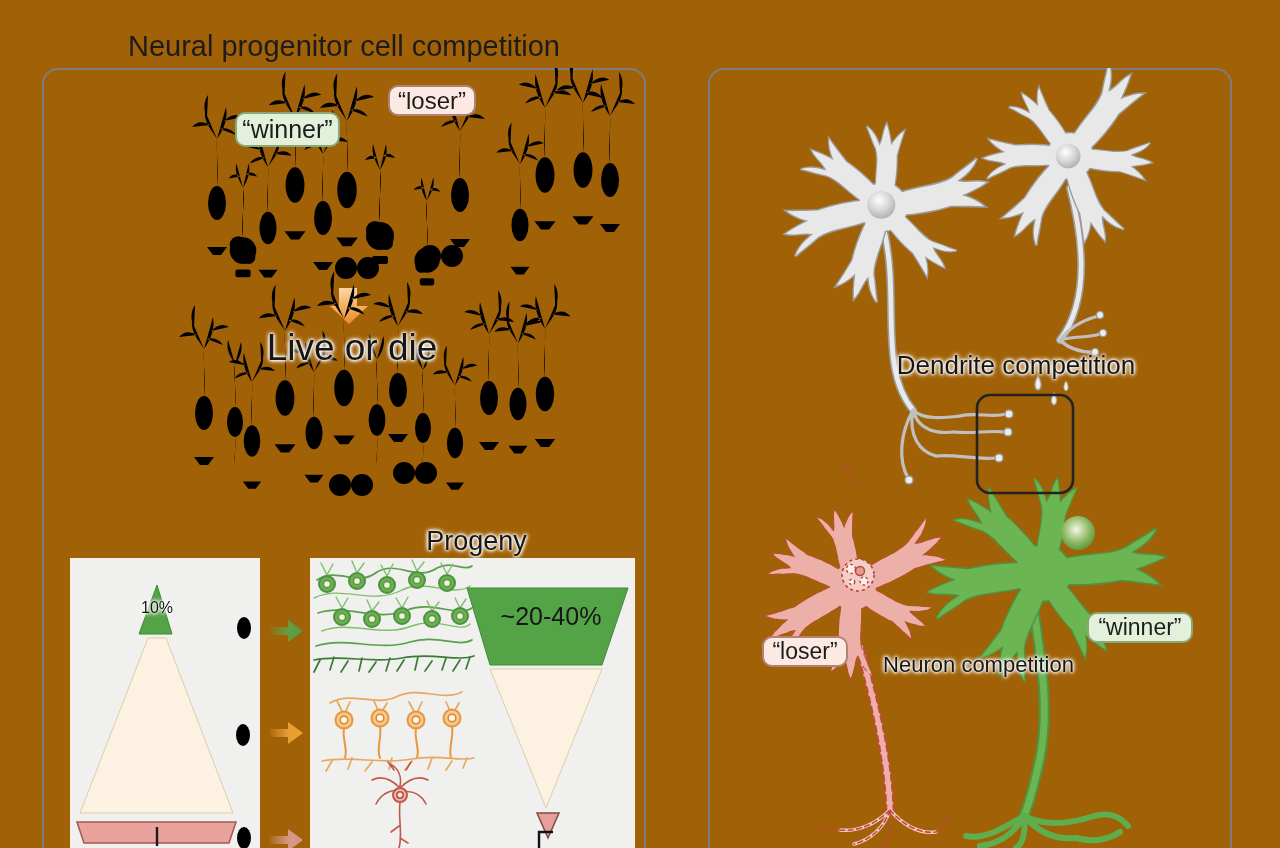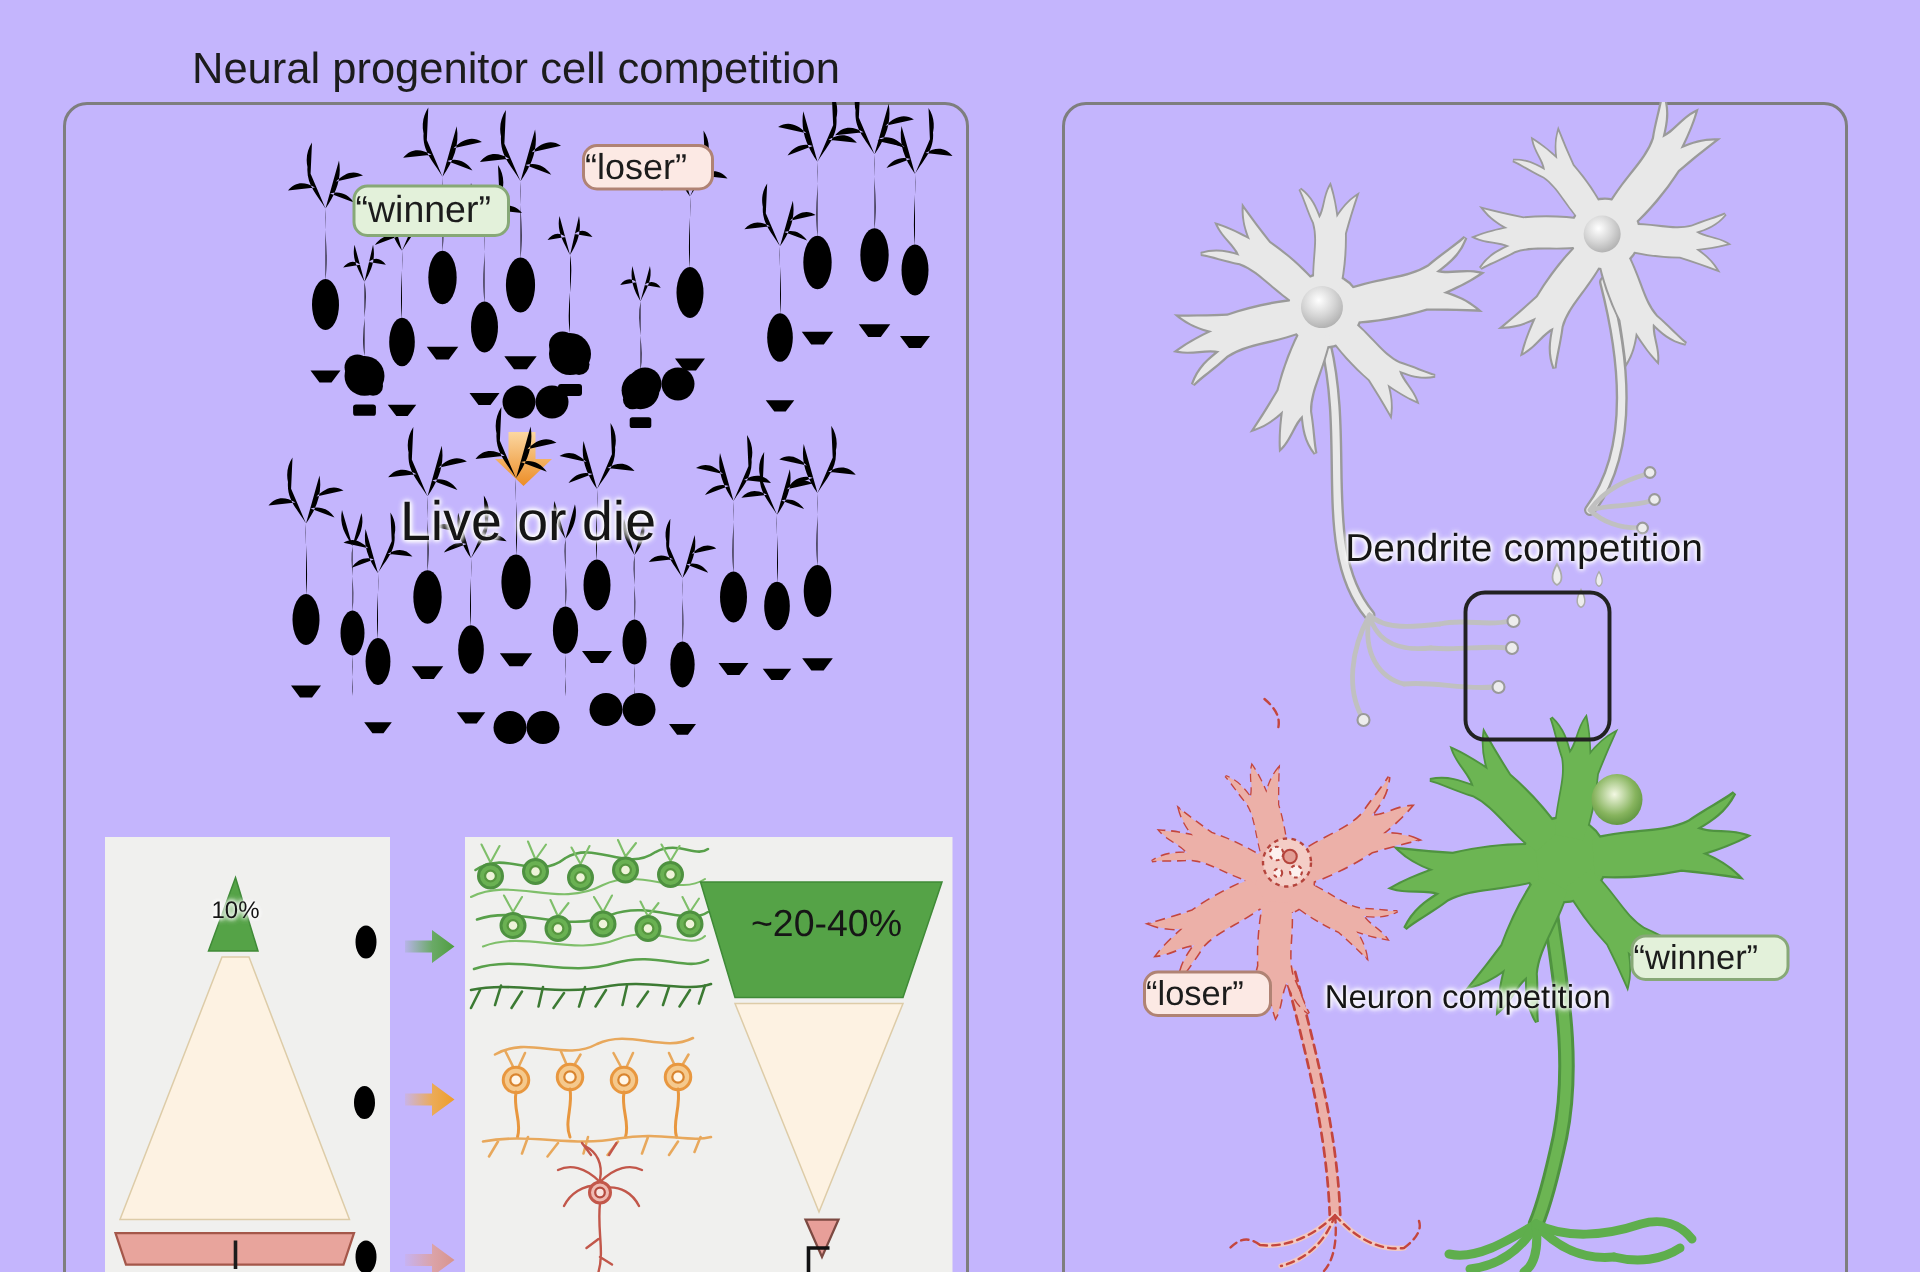--- a/index.html
+++ b/index.html
@@ -1,38 +1,38 @@
 <!DOCTYPE html>
 <html><head>
 <meta charset="utf-8">
 <style>
   html,body{margin:0;padding:0;background:#fff;}
-  #page{position:relative;width:1280px;height:848px;background:#c4b5fd;overflow:hidden;
+  #page{position:relative;width:1280px;height:848px;background:#a16207;overflow:hidden;
         font-family:"Liberation Sans",sans-serif;color:#1c1c1c;}
   .title{position:absolute;top:30px;font-size:29px;font-weight:400;text-align:center;color:#1c1c1c;}
   #t-left{left:42px;width:604px;}
   #t-right{left:708px;width:524px;}
   .panel{position:absolute;top:68px;height:800px;border:2px solid #7e7e7e;border-radius:16px;
          box-sizing:border-box;background:transparent;}
   #panel-left{left:42px;width:604px;}
   #panel-right{left:708px;width:524px;}
   svg{position:absolute;top:68px;}
   #svgL{left:42px;}
   #svgR{left:708px;}
   .lbl{position:absolute;text-align:center;color:#161616;
        text-shadow:0 0 3px #fff,0 0 3px #fff,0 0 5px #fff,0 0 5px #fff;}
   #lbl-liveordie{left:262px;top:327px;width:180px;font-size:37px;}
   #lbl-progenitor{left:91px;top:526px;width:165px;font-size:27px;}
   #lbl-progeny{left:394px;top:526px;width:165px;font-size:27px;}
   #lbl-10{left:112px;top:599px;width:90px;font-size:16px;}
   #lbl-3040{left:480px;top:602px;width:142px;font-size:25px;text-shadow:none;}
   #lbl-dendrite{left:884px;top:350px;width:264px;font-size:26px;}
   #lbl-neuron{left:846px;top:652px;width:265px;font-size:22px;}
-  .badge{position:absolute;display:flex;align-items:center;
-         border-radius:10px;border:2px solid;box-sizing:border-box;color:#1c1c1c;background:#fff;margin-top:11px;}
+  .badge{position:absolute;display:flex;align-items:center;justify-content:center;
+         border-radius:10px;border:2px solid;box-sizing:border-box;color:#1c1c1c;background:#fff;}
   #badge-winner-top{left:235px;top:112px;width:105px;height:35px;font-size:25px;
         background:#e3f1da;border-color:#87a877;}
   #badge-loser-top{left:388px;top:85px;width:88px;height:31px;font-size:24px;
         background:#fce9e4;border-color:#b08374;}
   #badge-winner-right{left:1087px;top:612px;width:106px;height:31px;font-size:23px;
         background:#e3f1da;border-color:#87a877;}
   #badge-loser-right{left:762px;top:636px;width:86px;height:31px;font-size:23px;
         background:#fce9e4;border-color:#b08374;}
 
   
@@ -443,20 +443,21 @@
     <rect class="box" x="269" y="327" width="96" height="98" rx="13"></rect>
   </svg>
 
   <div class="badge" id="badge-winner-top">
     <span>“winner”</span>
   </div>
   <div class="badge" id="badge-loser-top">
     <span>“loser”</span>
   </div>
   <div class="lbl" id="lbl-liveordie">Live or die</div>
+  <div class="lbl" id="lbl-progeny">Progeny</div>
   <div class="lbl" id="lbl-10">10%</div>
   <div class="lbl" id="lbl-3040">~20-40%</div>
   <div class="lbl" id="lbl-dendrite">Dendrite competition</div>
   <div class="lbl" id="lbl-neuron">Neuron competition</div>
   <div class="badge" id="badge-winner-right">
     <span>“winner”</span>
   </div>
   <div class="badge" id="badge-loser-right">
     <span>“loser”</span>
   </div>

